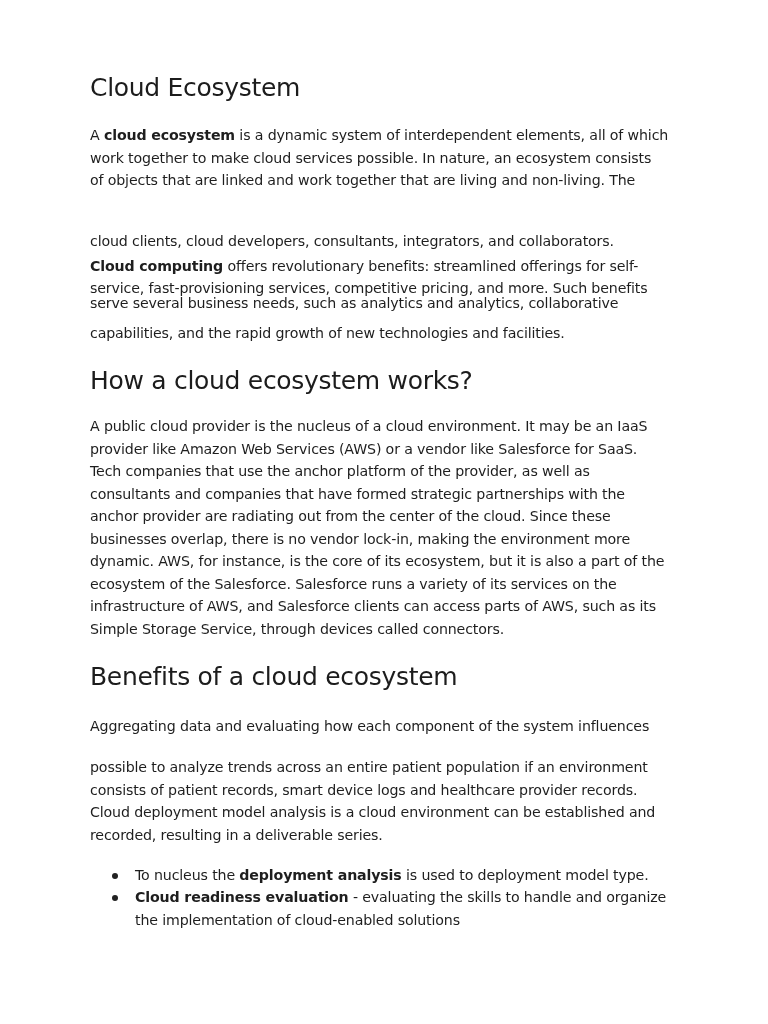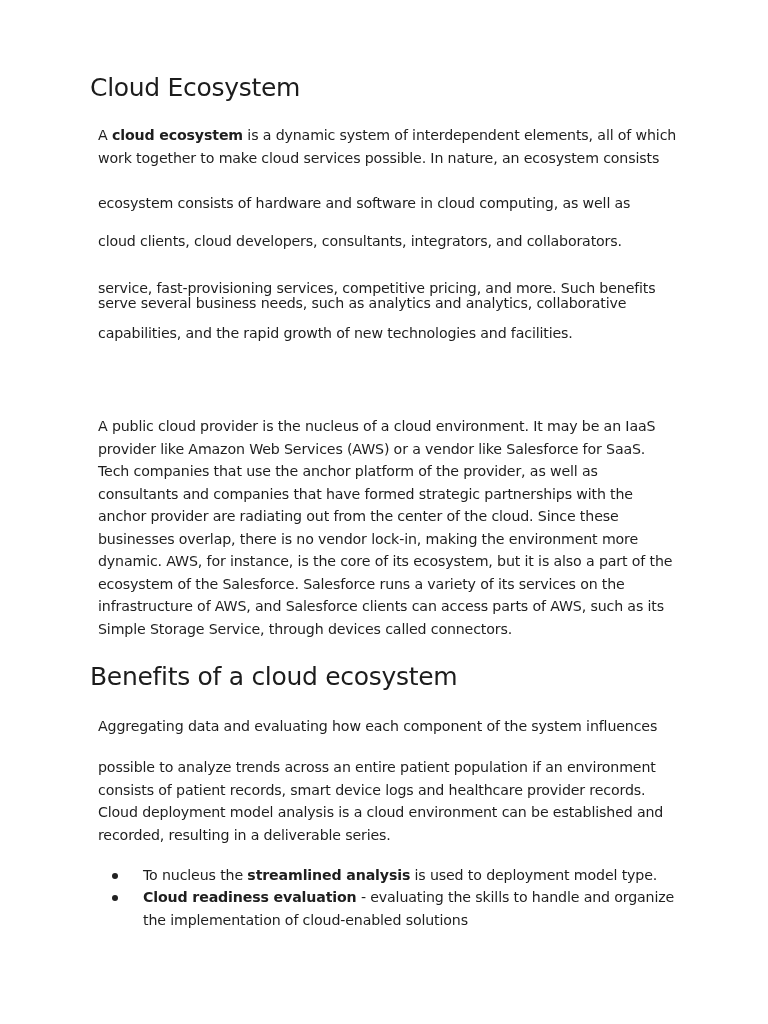--- a/index.html
+++ b/index.html
@@ -2,41 +2,43 @@
 <html><head>
 <meta charset="utf-8">
 <style>
   html, body { margin: 0; padding: 0; background: #ffffff; }
   body { width: 768px; height: 1024px; position: relative; overflow: hidden;
          font-family: "DejaVu Sans", sans-serif; color: #1a1a1a; }
   .page { position: absolute; left: 0; top: 0; width: 700px; height: 1024px; background: #fff; }
   .h { position: absolute; left: 90px; font-size: 25px; font-weight: normal; margin: 0;
        color: #1c1c1c; letter-spacing: -0.3px; line-height: 32px; white-space: nowrap; }
   .line { position: absolute; left: 90px; font-size: 14.2px; line-height: 22px; white-space: nowrap;
-          color: #1e1e1e; letter-spacing: -0.15px; margin-left: 8px; }
+          color: #1e1e1e; letter-spacing: -0.15px; }
   .bl { left: 135px; }
   b { font-weight: bold; }
   .bullet { position: absolute; left: 112px; width: 6px; height: 6px; border-radius: 50%; background: #222; }
 </style>
 </head>
 <body>
 
 <div class="page">
 
   <h1 class="h" style="top:72px">Cloud Ecosystem</h1>
 
   <div class="line" style="top:124px"><span>A </span><b>cloud ecosystem</b><span> is a dynamic system of interdependent elements, all of which</span></div>
   <div class="line" style="top:147px">work together to make cloud services possible. In nature, an ecosystem consists</div>
-  <div class="line" style="top:192px">ecosystem consists of hardware and software in cloud computing, as well as</div>
+  <div class="line" style="top:169px">of objects that are linked and work together that are living and non-living. The</div>
   <div class="line" style="top:230px">cloud clients, cloud developers, consultants, integrators, and collaborators.</div>
 
+  <div class="line" style="top:255px"><span></span><b>Cloud computing</b><span> offers revolutionary benefits: streamlined offerings for self-</span></div>
   <div class="line" style="top:277px">service, fast-provisioning services, competitive pricing, and more. Such benefits</div>
   <div class="line" style="top:292px">serve several business needs, such as analytics and analytics, collaborative</div>
   <div class="line" style="top:322px">capabilities, and the rapid growth of new technologies and facilities.</div>
 
+  <h2 class="h" style="top:365px">How a cloud ecosystem works?</h2>
 
   <div class="line" style="top:415px">A public cloud provider is the nucleus of a cloud environment. It may be an IaaS</div>
   <div class="line" style="top:438px">provider like Amazon Web Services (AWS) or a vendor like Salesforce for SaaS.</div>
   <div class="line" style="top:460px">Tech companies that use the anchor platform of the provider, as well as</div>
   <div class="line" style="top:483px">consultants and companies that have formed strategic partnerships with the</div>
   <div class="line" style="top:505px">anchor provider are radiating out from the center of the cloud. Since these</div>
   <div class="line" style="top:528px">businesses overlap, there is no vendor lock-in, making the environment more</div>
   <div class="line" style="top:550px">dynamic. AWS, for instance, is the core of its ecosystem, but it is also a part of the</div>
   <div class="line" style="top:573px">ecosystem of the Salesforce. Salesforce runs a variety of its services on the</div>
   <div class="line" style="top:595px">infrastructure of AWS, and Salesforce clients can access parts of AWS, such as its</div>
@@ -44,19 +46,19 @@
 
   <h2 class="h" style="top:661px">Benefits of a cloud ecosystem</h2>
 
   <div class="line" style="top:715px">Aggregating data and evaluating how each component of the system influences</div>
   <div class="line" style="top:756px">possible to analyze trends across an entire patient population if an environment</div>
   <div class="line" style="top:779px">consists of patient records, smart device logs and healthcare provider records.</div>
   <div class="line" style="top:801px">Cloud deployment model analysis is a cloud environment can be established and</div>
   <div class="line" style="top:824px">recorded, resulting in a deliverable series.</div>
 
   <div class="bullet" style="top:873px"></div>
-  <div class="line bl" style="top:864px"><span>To nucleus the </span><b>streamlined analysis</b><span> is used to deployment model type.</span></div>
+  <div class="line bl" style="top:864px"><span>To nucleus the </span><b>deployment analysis</b><span> is used to deployment model type.</span></div>
 
   <div class="bullet" style="top:895px"></div>
   <div class="line bl" style="top:886px"><span></span><b>Cloud readiness evaluation</b><span> - evaluating the skills to handle and organize</span></div>
   <div class="line bl" style="top:909px">the implementation of cloud-enabled solutions</div>
 
 </div>
 
 </body></html>

